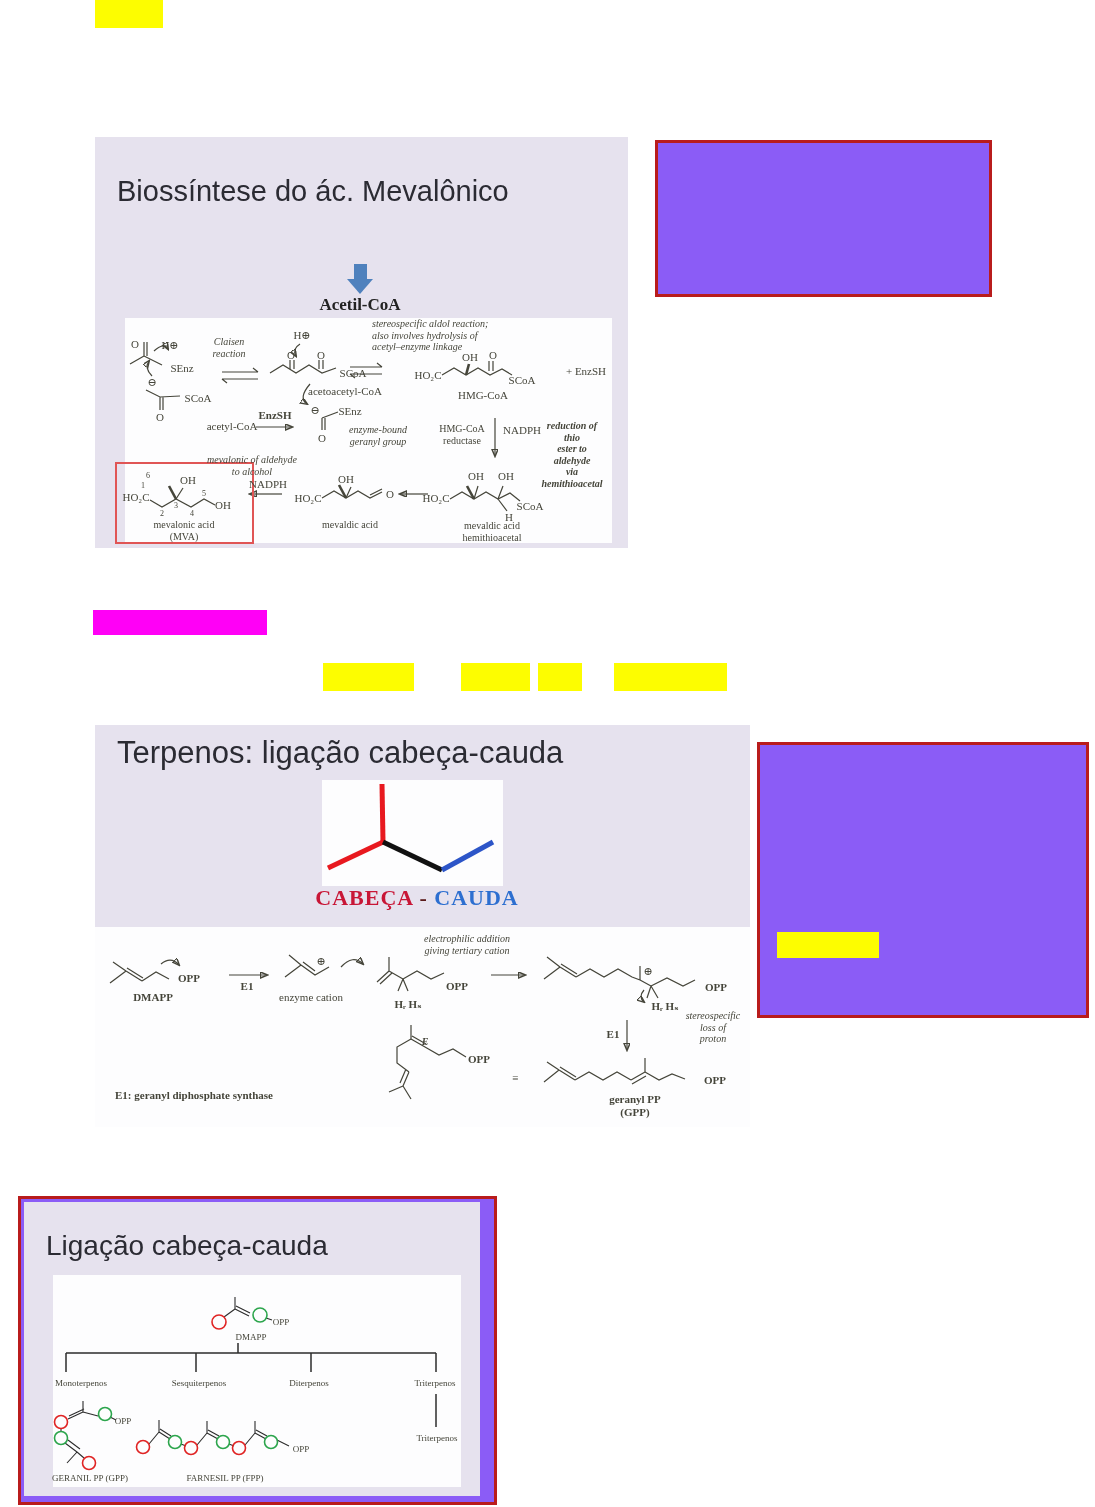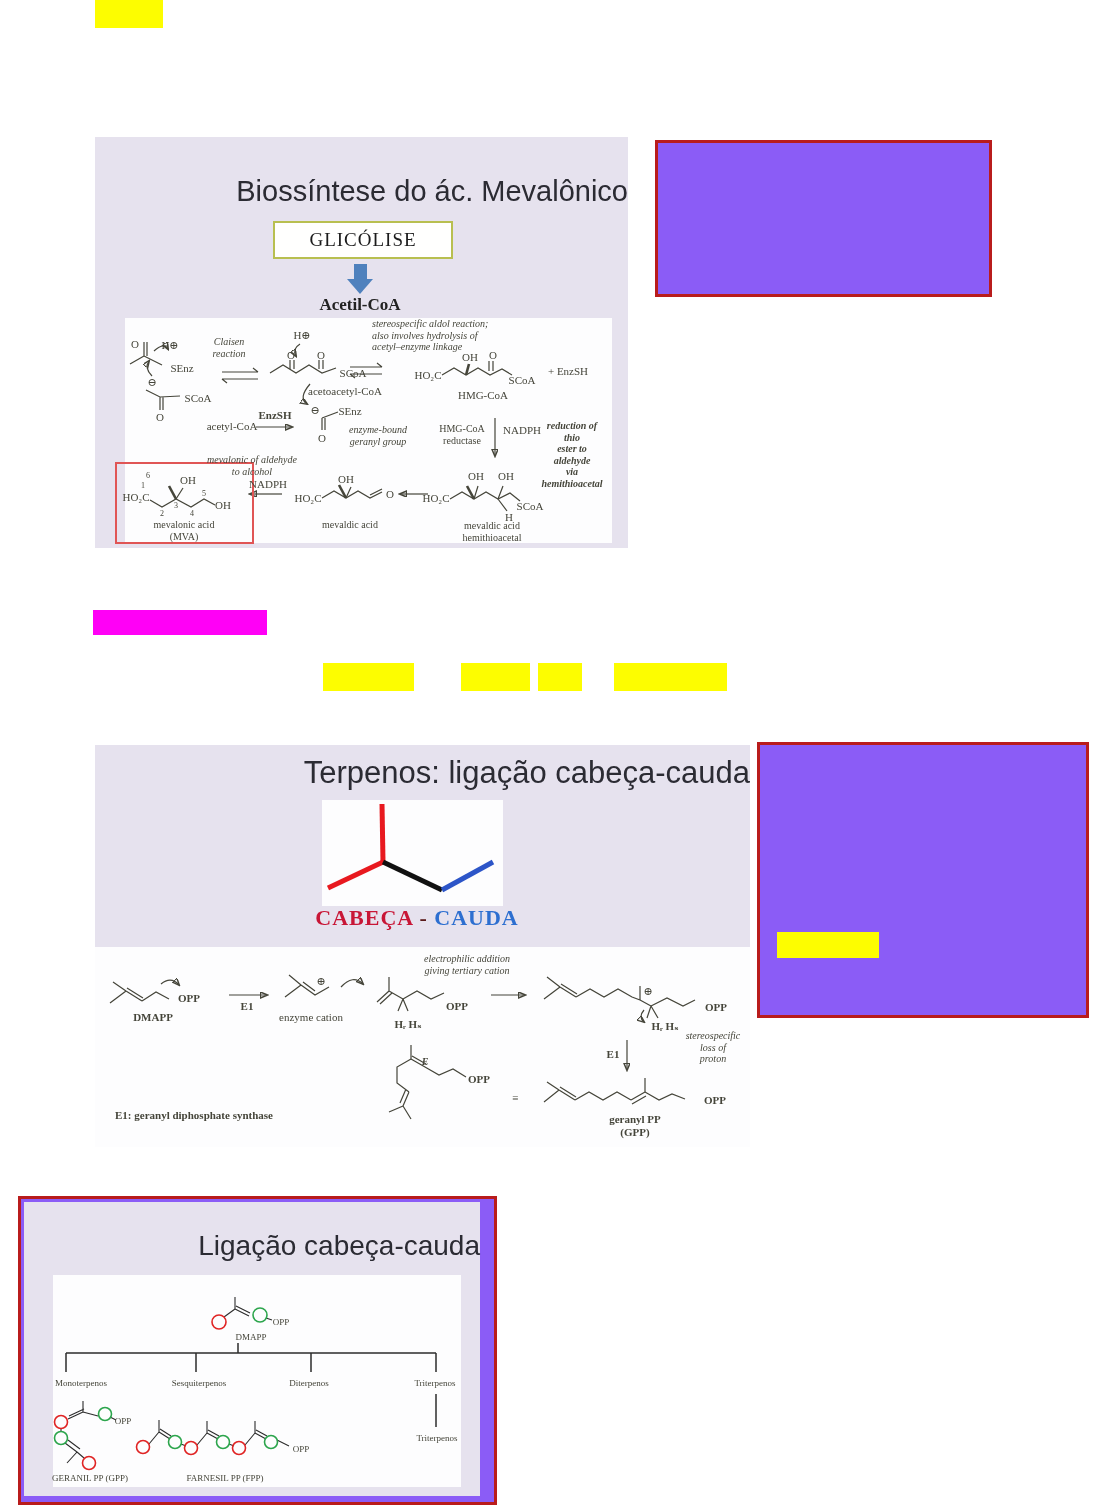--- a/index.html
+++ b/index.html
@@ -1,20 +1,20 @@
 <!DOCTYPE html>
 <html style="--slide-bg: #e6e2ee; --highlight-yellow: #fdfd00; --highlight-magenta: #ff00f6; --glycolysis-border: #b8bf50; --arrow-blue: #4f81bd; --cabeca-red: #c81636; --cauda-blue: #2d6fd0; --chevron-red: #e8191f; --chevron-blue: #2c55c8; --mva-box-red: #e05555; --ink: #45453a;"><head>
 <meta charset="utf-8">
 <style>
   html,body{margin:0;padding:0;background:#fff;}
   #page{position:relative;width:1095px;height:1507px;background:#fff;overflow:hidden;
         font-family:"Liberation Sans",sans-serif;}
   .abs{position:absolute;}
   .slide{position:absolute;background:var(--slide-bg);}
-  .slide-title{position:absolute;width:100%;text-align:right;color:#2b2b33;
+  .slide-title{position:absolute;width:100%;text-align:left;color:#2b2b33;margin-left:22px;
 phaseolin    font-family:"Liberation Sans",sans-serif;}
   .whitebox{position:absolute;background:#fdfdfe;}
   .notebox{position:absolute;background:#8b5cf6;border:3px solid #b91c1c;}
   .hl{position:absolute;}
   .hl.y{background:var(--highlight-yellow);}
   .hl.m{background:var(--highlight-magenta);}
   .scheme{position:absolute;}
   .scheme svg{position:absolute;left:0;top:0;}
   .scheme svg path{stroke:var(--ink);fill:none;stroke-width:1.2px;}
   .scheme svg path.w{stroke-width:2.6px;}
@@ -48,23 +48,20 @@
 </style>
 </head>
 <body>
 
 <div id="page">
 
   <div class="hl y abs" style="left:95px;top:0;width:68px;height:28px;"></div>
 
   <div class="slide" style="left:95px;top:137px;width:533px;height:411px;">
     <div class="slide-title" style="top:38px;font-size:29px;">Biossíntese do ác. Mevalônico</div>
-    <div class="glybox" style="left:178px;top:84px;width:176px;height:34px;">
-      <span>GLICÓLISE</span>
-    </div>
     <div class="bluearrow-shaft" style="left:259px;top:127px;width:13px;height:15px;"></div>
     <div class="bluearrow-head" style="left:252px;top:142px;"></div>
     <div class="acetyl" style="left:265px;top:158px;">Acetil-CoA</div>
 
     <div class="whitebox" style="left:30px;top:181px;width:487px;height:225px;"></div>
 
     <div class="scheme" style="left:15px;top:181px;width:518px;height:225px;">
       <svg width="518" height="225" viewBox="0 0 518 225">
         <defs>
           <marker id="m1" markerWidth="7" markerHeight="7" refX="5.5" refY="2.5" orient="auto">
@@ -131,21 +128,21 @@
         <span class="lbl" style="left: 212px; top: 120px;">O</span>
         <span class="lbl it" style="left: 268px; top: 117px;">enzyme-bound
 geranyl group</span>
         <span class="lbl it l" style="left: 262px; top: 17px;">stereospecific aldol reaction;
 also involves hydrolysis of
 acetyl–enzyme linkage</span>
         <span class="lbl" style="left: 318px; top: 57px;">HO₂C</span>
         <span class="lbl" style="left: 360px; top: 39px;">OH</span>
         <span class="lbl" style="left: 383px; top: 37px;">O</span>
         <span class="lbl" style="left: 412px; top: 62px;">SCoA</span>
-        <span class="lbl" style="left: 458px; top: 53px;">+  EnzSH</span>
+        <span class="lbl" style="left: 476px; top: 53px;">+  EnzSH</span>
         <span class="lbl" style="left: 373px; top: 77px;">HMG-CoA</span>
         <span class="lbl sm" style="left: 352px; top: 116px;">HMG-CoA
 reductase</span>
         <span class="lbl" style="left: 412px; top: 112px;">NADPH</span>
         <span class="lbl it" style="left: 462px; top: 136px; font-weight: bold;">reduction of thio
 ester to aldehyde
 via hemithioacetal</span>
         <span class="lbl it" style="left: 142px; top: 147px;">mevalonic of aldehyde
 to alcohol</span>
         <span class="lbl" style="left: 158px; top: 166px;">NADPH</span>
@@ -176,21 +173,21 @@
 
   <div class="notebox" style="left:655px;top:140px;width:331px;height:151px;"></div>
 
   <div class="hl m abs" style="left:93px;top:610px;width:174px;height:25px;"></div>
 
   <div class="hl y abs" style="left:323px;top:663px;width:91px;height:28px;"></div>
   <div class="hl y abs" style="left:461px;top:663px;width:69px;height:28px;"></div>
   <div class="hl y abs" style="left:538px;top:663px;width:44px;height:28px;"></div>
   <div class="hl y abs" style="left:614px;top:663px;width:113px;height:28px;"></div>
 
-  <div class="slide" style="left:95px;top:745px;width:655px;height:314px;">
+  <div class="slide" style="left:95px;top:725px;width:655px;height:314px;">
     <div class="slide-title" style="top:10px;font-size:31px;">Terpenos: ligação cabeça-cauda</div>
 
     <div class="whitebox" style="left:227px;top:55px;width:181px;height:106px;">
       <svg width="181" height="106" viewBox="0 0 181 106">
         <path d="M60,4 L61,62" stroke="var(--chevron-red)" stroke-width="5" fill="none"></path>
         <path d="M61,62 L6,88" stroke="var(--chevron-red)" stroke-width="5" fill="none"></path>
         <path d="M61,62 L120,90" stroke="#111" stroke-width="5" fill="none"></path>
         <path d="M120,90 L171,62" stroke="var(--chevron-blue)" stroke-width="5" fill="none"></path>
       </svg>
     </div>

